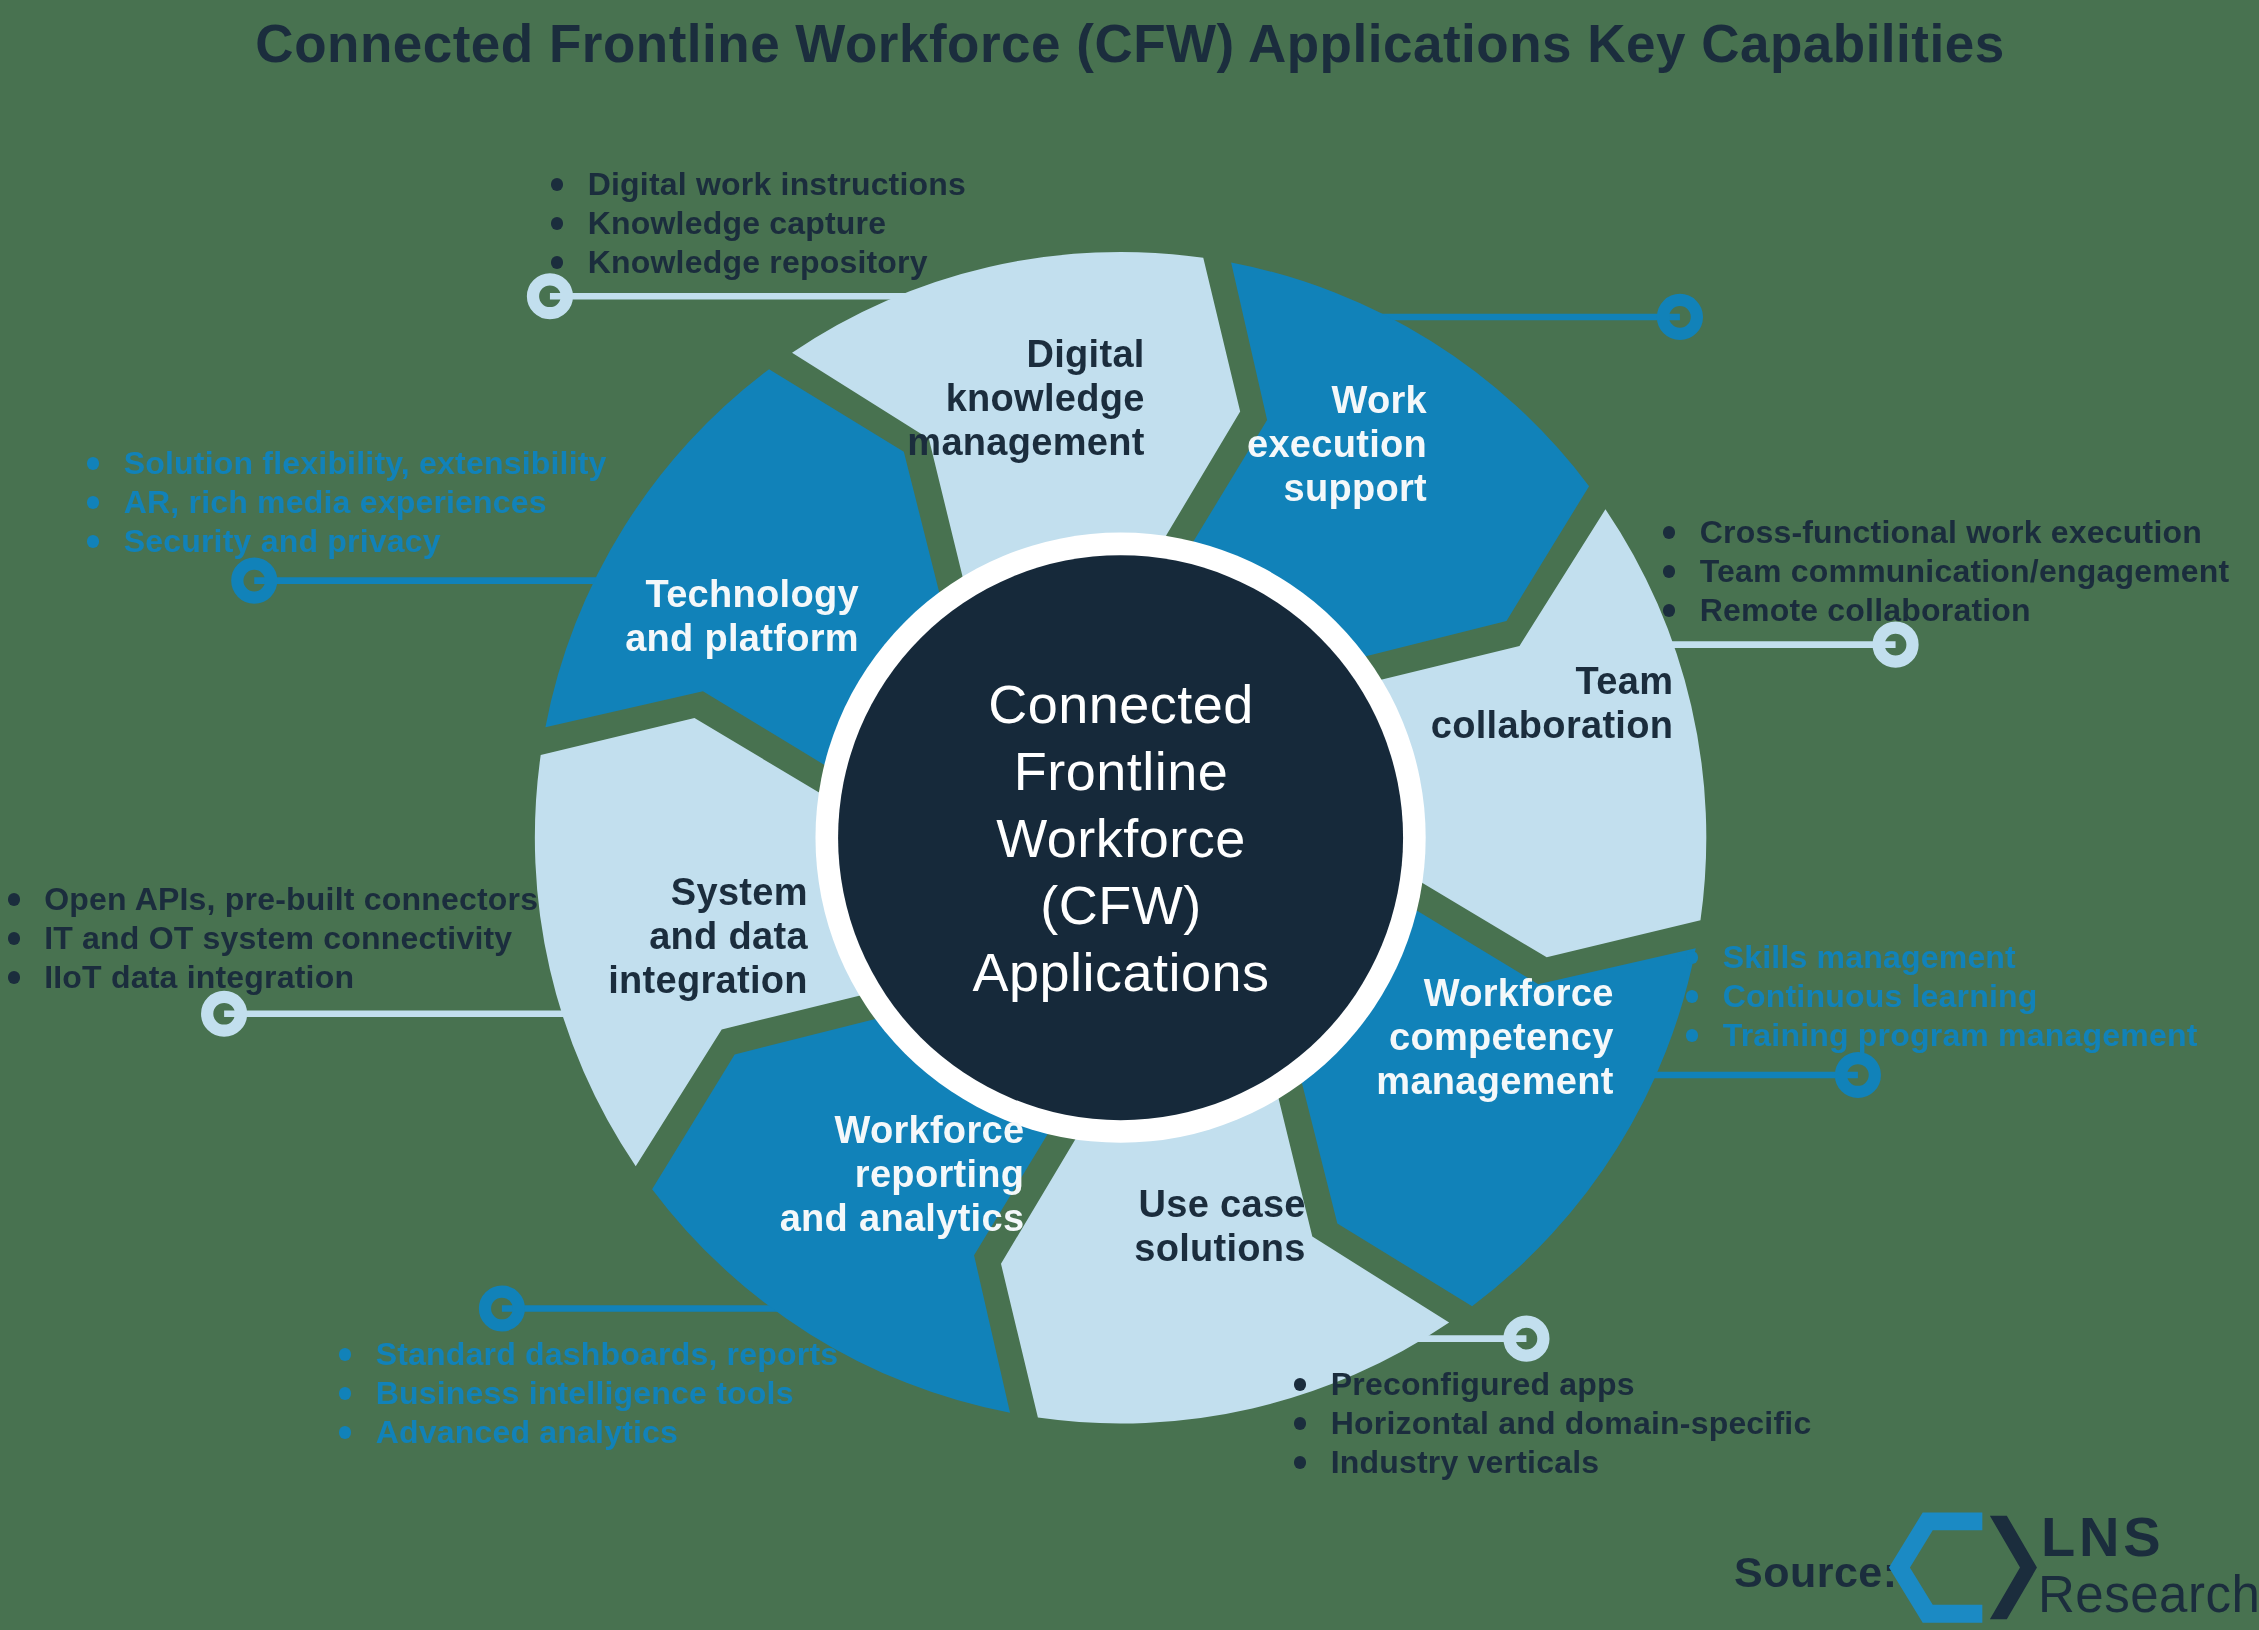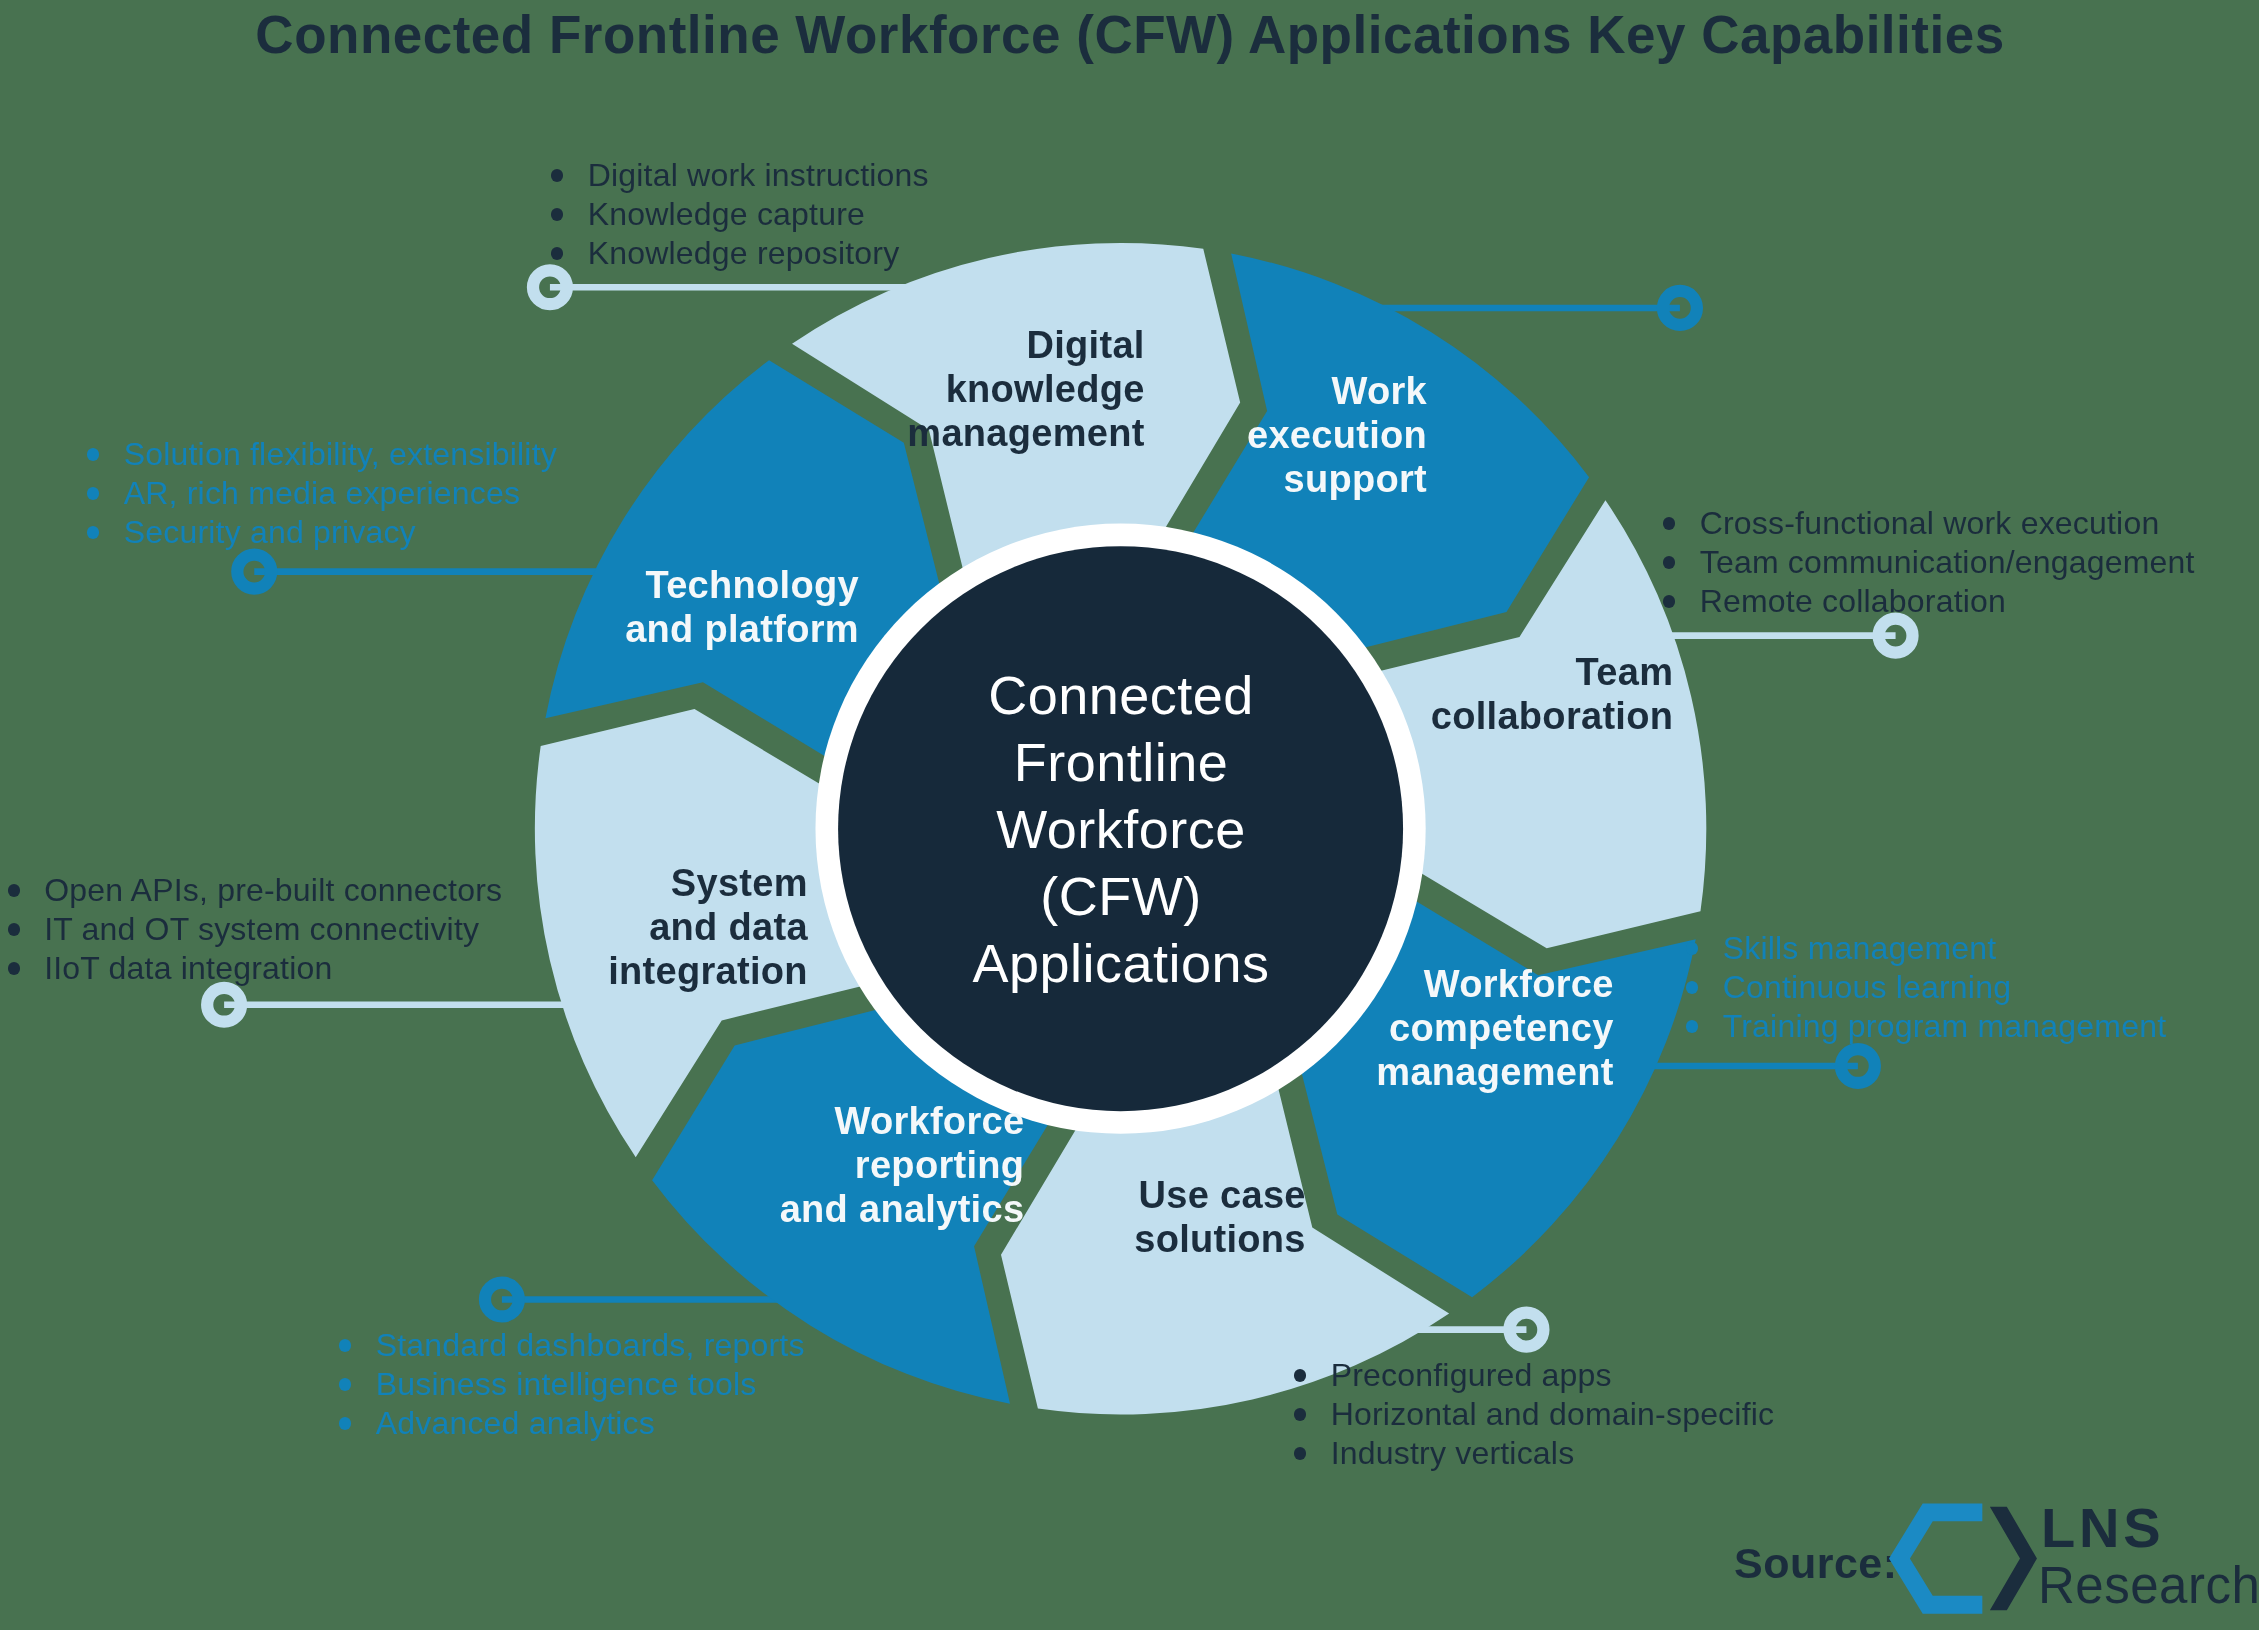--- a/index.html
+++ b/index.html
@@ -1,25 +1,25 @@
 <!DOCTYPE html>
 <html style="font-size:15px"><head>
 <meta charset="utf-8">
 <style>
   html,body{margin:0;padding:0;}
   body{width:2260px;height:1631px;overflow:hidden;background:#487250;
        font-family:"Liberation Sans", sans-serif;}
-  .stage{position:absolute;left:0;top:0;width:2260px;height:1364px;background:#487250;}
+  .stage{position:absolute;left:0;top:9px;width:2260px;height:1364px;background:#487250;}
   svg.wheel{position:absolute;left:0;top:0;width:2260px;height:1631px;}
   .title{position:absolute;left:0;right:0;top:3.8px;text-align:center;
          font-size:53px;font-weight:bold;color:#1B2D3D;letter-spacing:0.5px;}
   .bullets{position:absolute;}
   .b-row{display:flex;align-items:center;height:39px;}
   .dot{width:12.2px;height:12.2px;border-radius:50%;flex:0 0 12.2px;margin-right:24.5px;}
-  .b-text{font-size:32px;font-weight:normal;white-space:nowrap;letter-spacing:0.2px;}
+  .b-text{font-size:32px;font-weight:bold;white-space:nowrap;letter-spacing:0.2px;}
   .bullets.dark .b-text{color:#1B2D3D;} .bullets.dark .dot{background:#1B2D3D;}
   .bullets.blue .b-text{color:#1182B9;} .bullets.blue .dot{background:#1182B9;}
   .seg-label{position:absolute;transform:translate(-50%,-50%);text-align:right;
              font-size:38px;font-weight:bold;line-height:44px;white-space:pre-line;
              letter-spacing:0.3px;}
   .seg-label.on-blue{color:#F4F8FA;}
   .seg-label.on-light{color:#1B2D3D;}
   .center-label{position:absolute;left:1121px;top:829px;transform:translate(-50%,-50%);
                 width:584px;text-align:center;color:#FFFFFF;font-size:54px;font-weight:normal;
                 line-height:67px;white-space:pre-line;letter-spacing:0.5px;}

